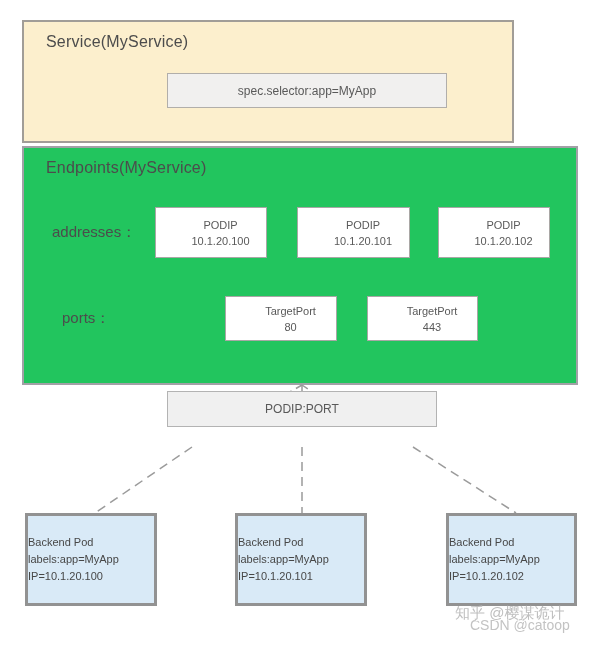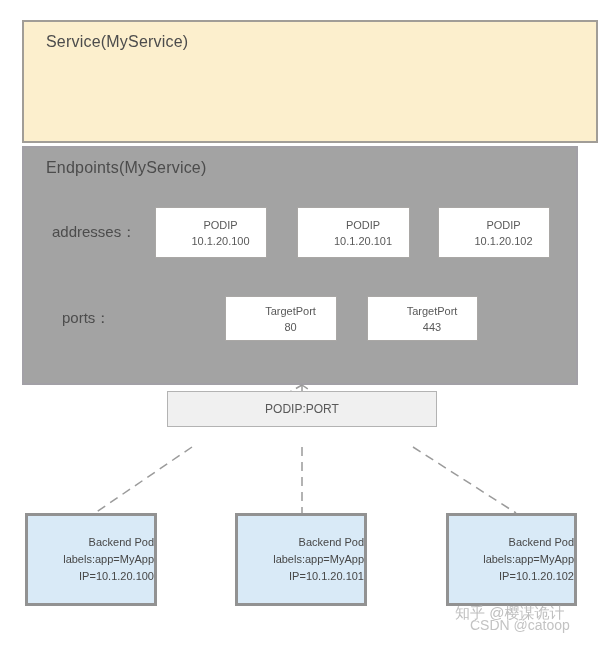--- a/index.html
+++ b/index.html
@@ -8,26 +8,26 @@
     width: 600px;
     height: 645px;
     background: #ffffff;
     font-family: "Liberation Sans", sans-serif;
     overflow: hidden;
   }
   .abs { position: absolute; box-sizing: border-box; }
 
   
   .service-box {
-    left: 22px; top: 20px; width: 576px; height: 123px;
+    left: 22px; top: 20px; width: 492px; height: 123px;
     background: #fcefcd; border: 2px solid #a19d97;
   }
   .endpoints-box {
     left: 22px; top: 146px; width: 556px; height: 239px;
-    background: #a3a3a3; border: 2px solid #a2a0a6;
+    background: #22c55e; border: 2px solid #a2a0a6;
   }
   .section-title {
     position: absolute; left: 22px; top: 11px;
     font-size: 16px; color: #4c4c4c; letter-spacing: 0.2px;
   }
 
   
   .card {
     position: absolute; box-sizing: border-box;
     display: flex; flex-direction: column;
@@ -58,21 +58,21 @@
   .podip-3 { left: 438px; top: 207px; width: 112px; height: 51px; }
   .tport-1 { left: 225px; top: 296px; width: 112px; height: 45px; }
   .tport-2 { left: 367px; top: 296px; width: 111px; height: 45px; }
 
   
   .pod {
     position: absolute; box-sizing: border-box;
     top: 513px; width: 132px; height: 93px;
     background: #d9eaf7; border: 3px solid #929292;
     display: flex; flex-direction: column;
-    align-items: flex-end; justify-content: center;
+    align-items: flex-start; justify-content: center;
     font-size: 11px; color: #474747; line-height: 17px;
     text-align: center;
   }
   .pod-1 { left: 25px; }
   .pod-2 { left: 235px; }
   .pod-3 { left: 446px; width: 131px; }
 
   
   .lines-svg { position: absolute; left: 0; top: 0; pointer-events: none; }
 
@@ -85,20 +85,23 @@
   .wm-zhihu { left: 455px; top: 604px; font-size: 15px; }
   .wm-csdn  { left: 470px; top: 617px; font-size: 14px; color: #c3c3c3; }
 </style>
 </head>
 <body>
 
 <div class="canvas">
 
   <div class="abs service-box">
     <div class="section-title">Service(MyService)</div>
+  </div>
+  <div class="gray-card selector-card">
+    <span>spec.selector:app=MyApp</span>
   </div>
 
   <div class="abs endpoints-box">
     <div class="section-title">Endpoints(MyService)</div>
   </div>
 
   <div class="row-label addresses-label">addresses：</div>
 
   <div class="card podip-1">
     <span>PODIP</span>

